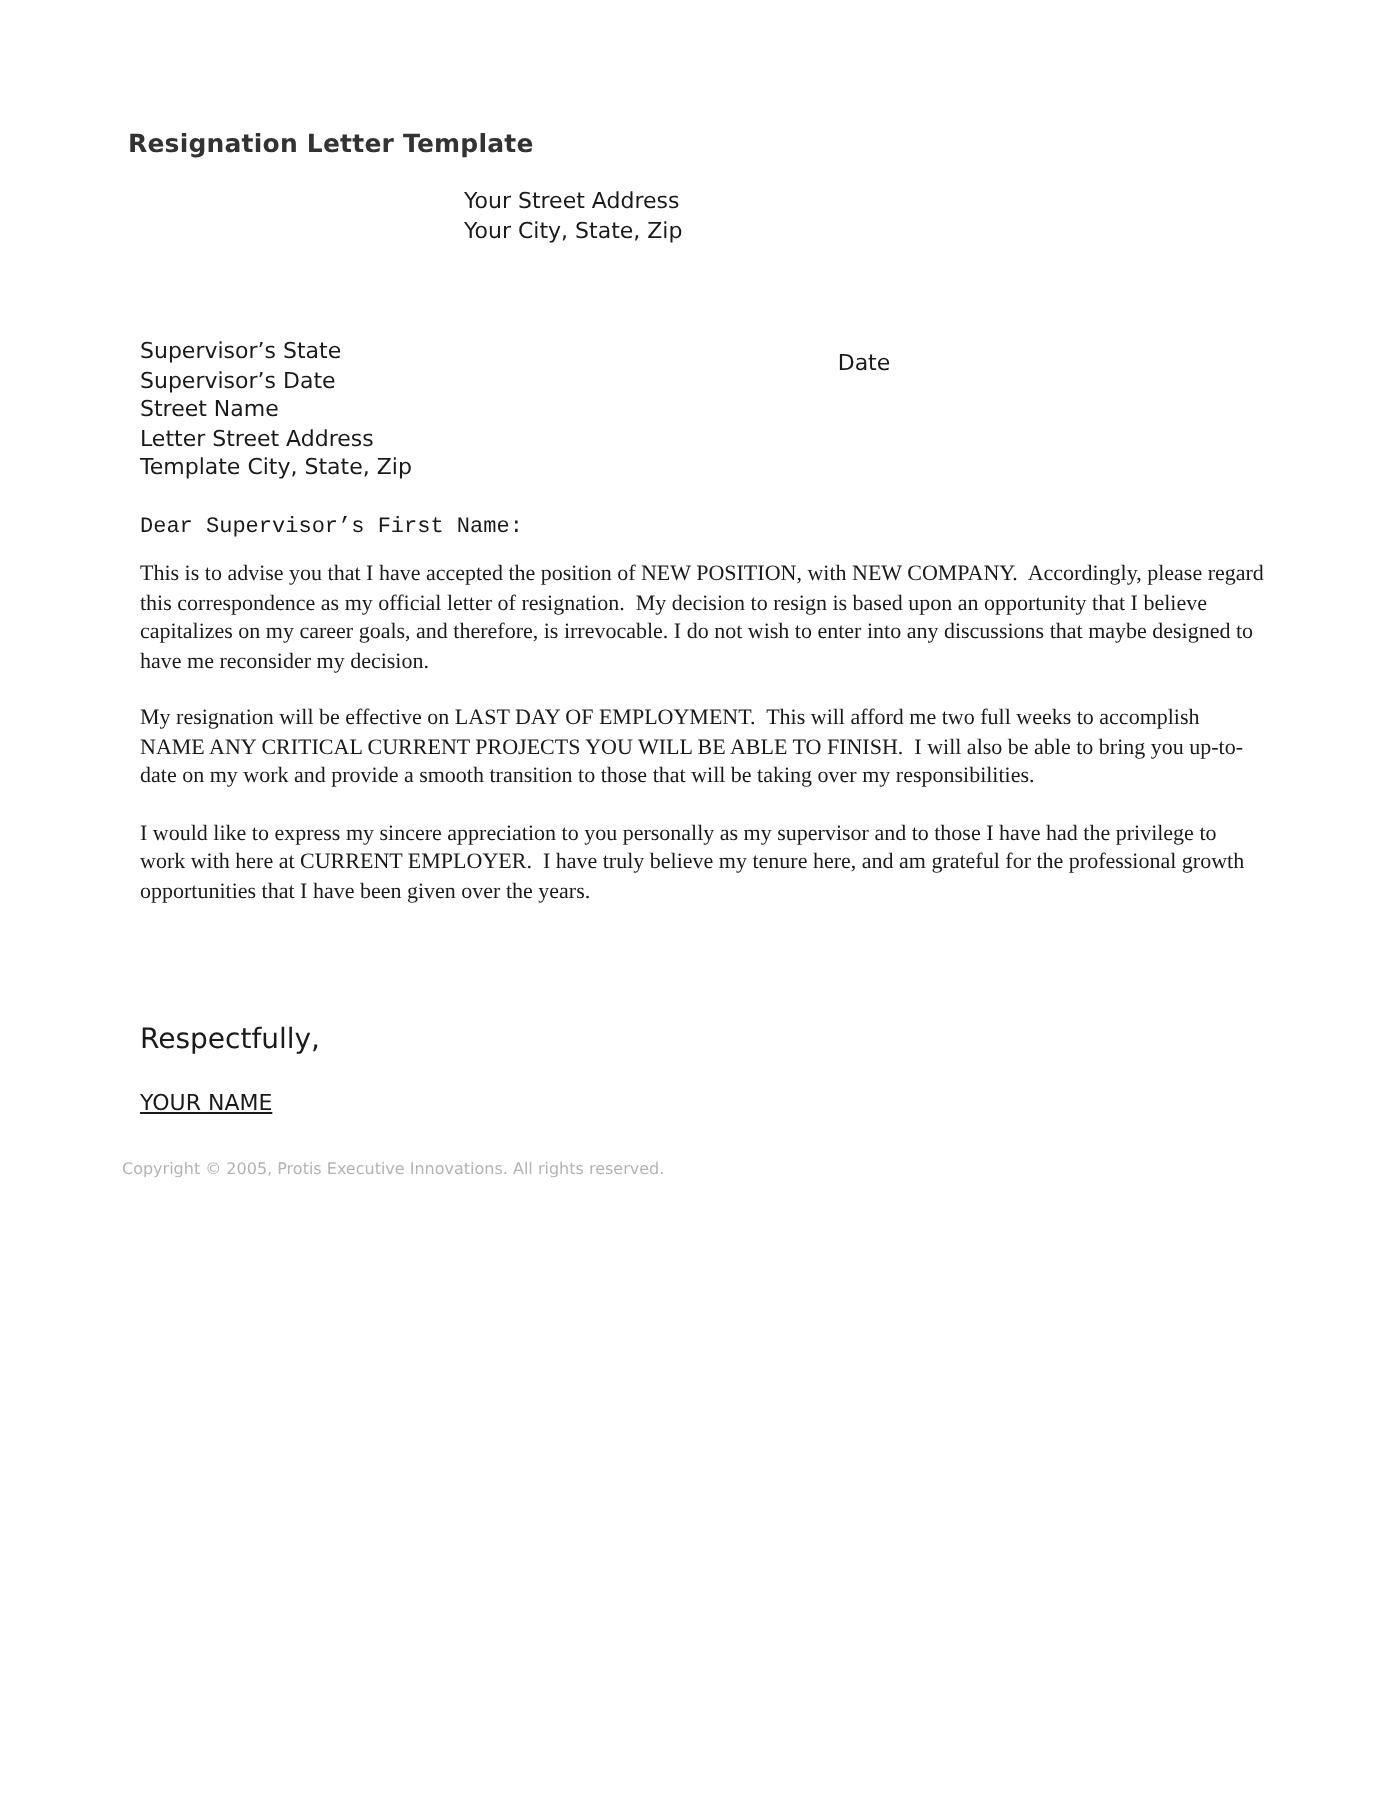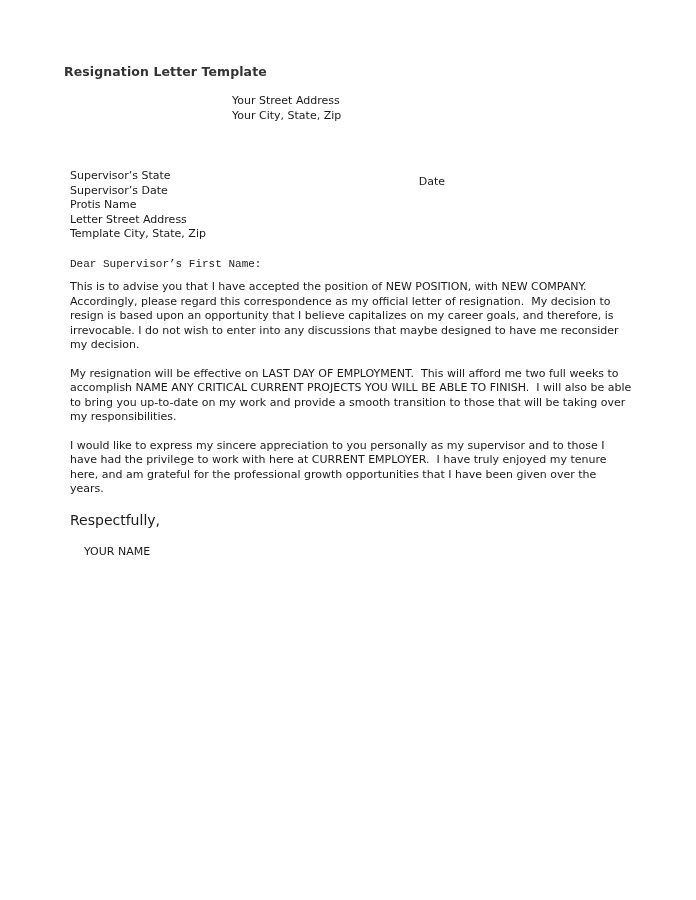--- a/index.html
+++ b/index.html
@@ -65,44 +65,46 @@
     font-size: 11px;
     line-height: 14.5px;
     color: #1a1a1a;
     font-family: Liberation Mono, monospace;
   }
   .body-block {
     position: absolute;
     left: 70px;
     top: 280px;
     width: 562px;
+    font-family: Liberation Serif, serif;
   }
   .body-para {
     font-size: 11px;
     line-height: 14.5px;
     color: #1a1a1a;
     margin: 0 0 14px 0;
     text-align: left;
     white-space: pre-wrap;
   }
   .closing {
     position: absolute;
     left: 70px;
     top: 513px;
     font-size: 14px;
     line-height: 14.5px;
     color: #1a1a1a;
   }
   .signature-name {
     position: absolute;
-    left: 84px;
+    left: 70px;
     top: 545px;
     font-size: 11px;
     line-height: 14.5px;
     color: #1a1a1a;
+    text-decoration: underline;
   }
   .footer-copyright {
     position: absolute;
     left: 61px;
     top: 579px;
     font-size: 8px;
     line-height: 11px;
     color: #b3b3b3;
   }
 </style>
@@ -118,31 +120,32 @@
     <div>Your City, State, Zip</div>
   </div>
 
   <div class="date-line">
     <div>Date</div>
   </div>
 
   <div class="recipient-block">
     <div>Supervisor’s State</div>
     <div>Supervisor’s Date</div>
-    <div>Protis Name</div>
+    <div>Street Name</div>
     <div>Letter Street Address</div>
     <div>Template City, State, Zip</div>
   </div>
 
   <div class="salutation">Dear Supervisor’s First Name:</div>
 
   <div class="body-block">
     <p class="body-para">This is to advise you that I have accepted the position of NEW POSITION, with NEW COMPANY.  Accordingly, please regard this correspondence as my official letter of resignation.  My decision to resign is based upon an opportunity that I believe capitalizes on my career goals, and therefore, is irrevocable. I do not wish to enter into any discussions that maybe designed to have me reconsider my decision.</p>
     <p class="body-para">My resignation will be effective on LAST DAY OF EMPLOYMENT.  This will afford me two full weeks to accomplish NAME ANY CRITICAL CURRENT PROJECTS YOU WILL BE ABLE TO FINISH.  I will also be able to bring you up-to-date on my work and provide a smooth transition to those that will be taking over my responsibilities.</p>
-    <p class="body-para">I would like to express my sincere appreciation to you personally as my supervisor and to those I have had the privilege to work with here at CURRENT EMPLOYER.  I have truly enjoyed my tenure here, and am grateful for the professional growth opportunities that I have been given over the years.</p>
+    <p class="body-para">I would like to express my sincere appreciation to you personally as my supervisor and to those I have had the privilege to work with here at CURRENT EMPLOYER.  I have truly believe my tenure here, and am grateful for the professional growth opportunities that I have been given over the years.</p>
   </div>
 
   <div class="closing">Respectfully,</div>
 
   <div class="signature-name">YOUR NAME</div>
 
+  <div class="footer-copyright">Copyright © 2005, Protis Executive Innovations. All rights reserved.</div>
 
 </div>
 
 </body></html>

